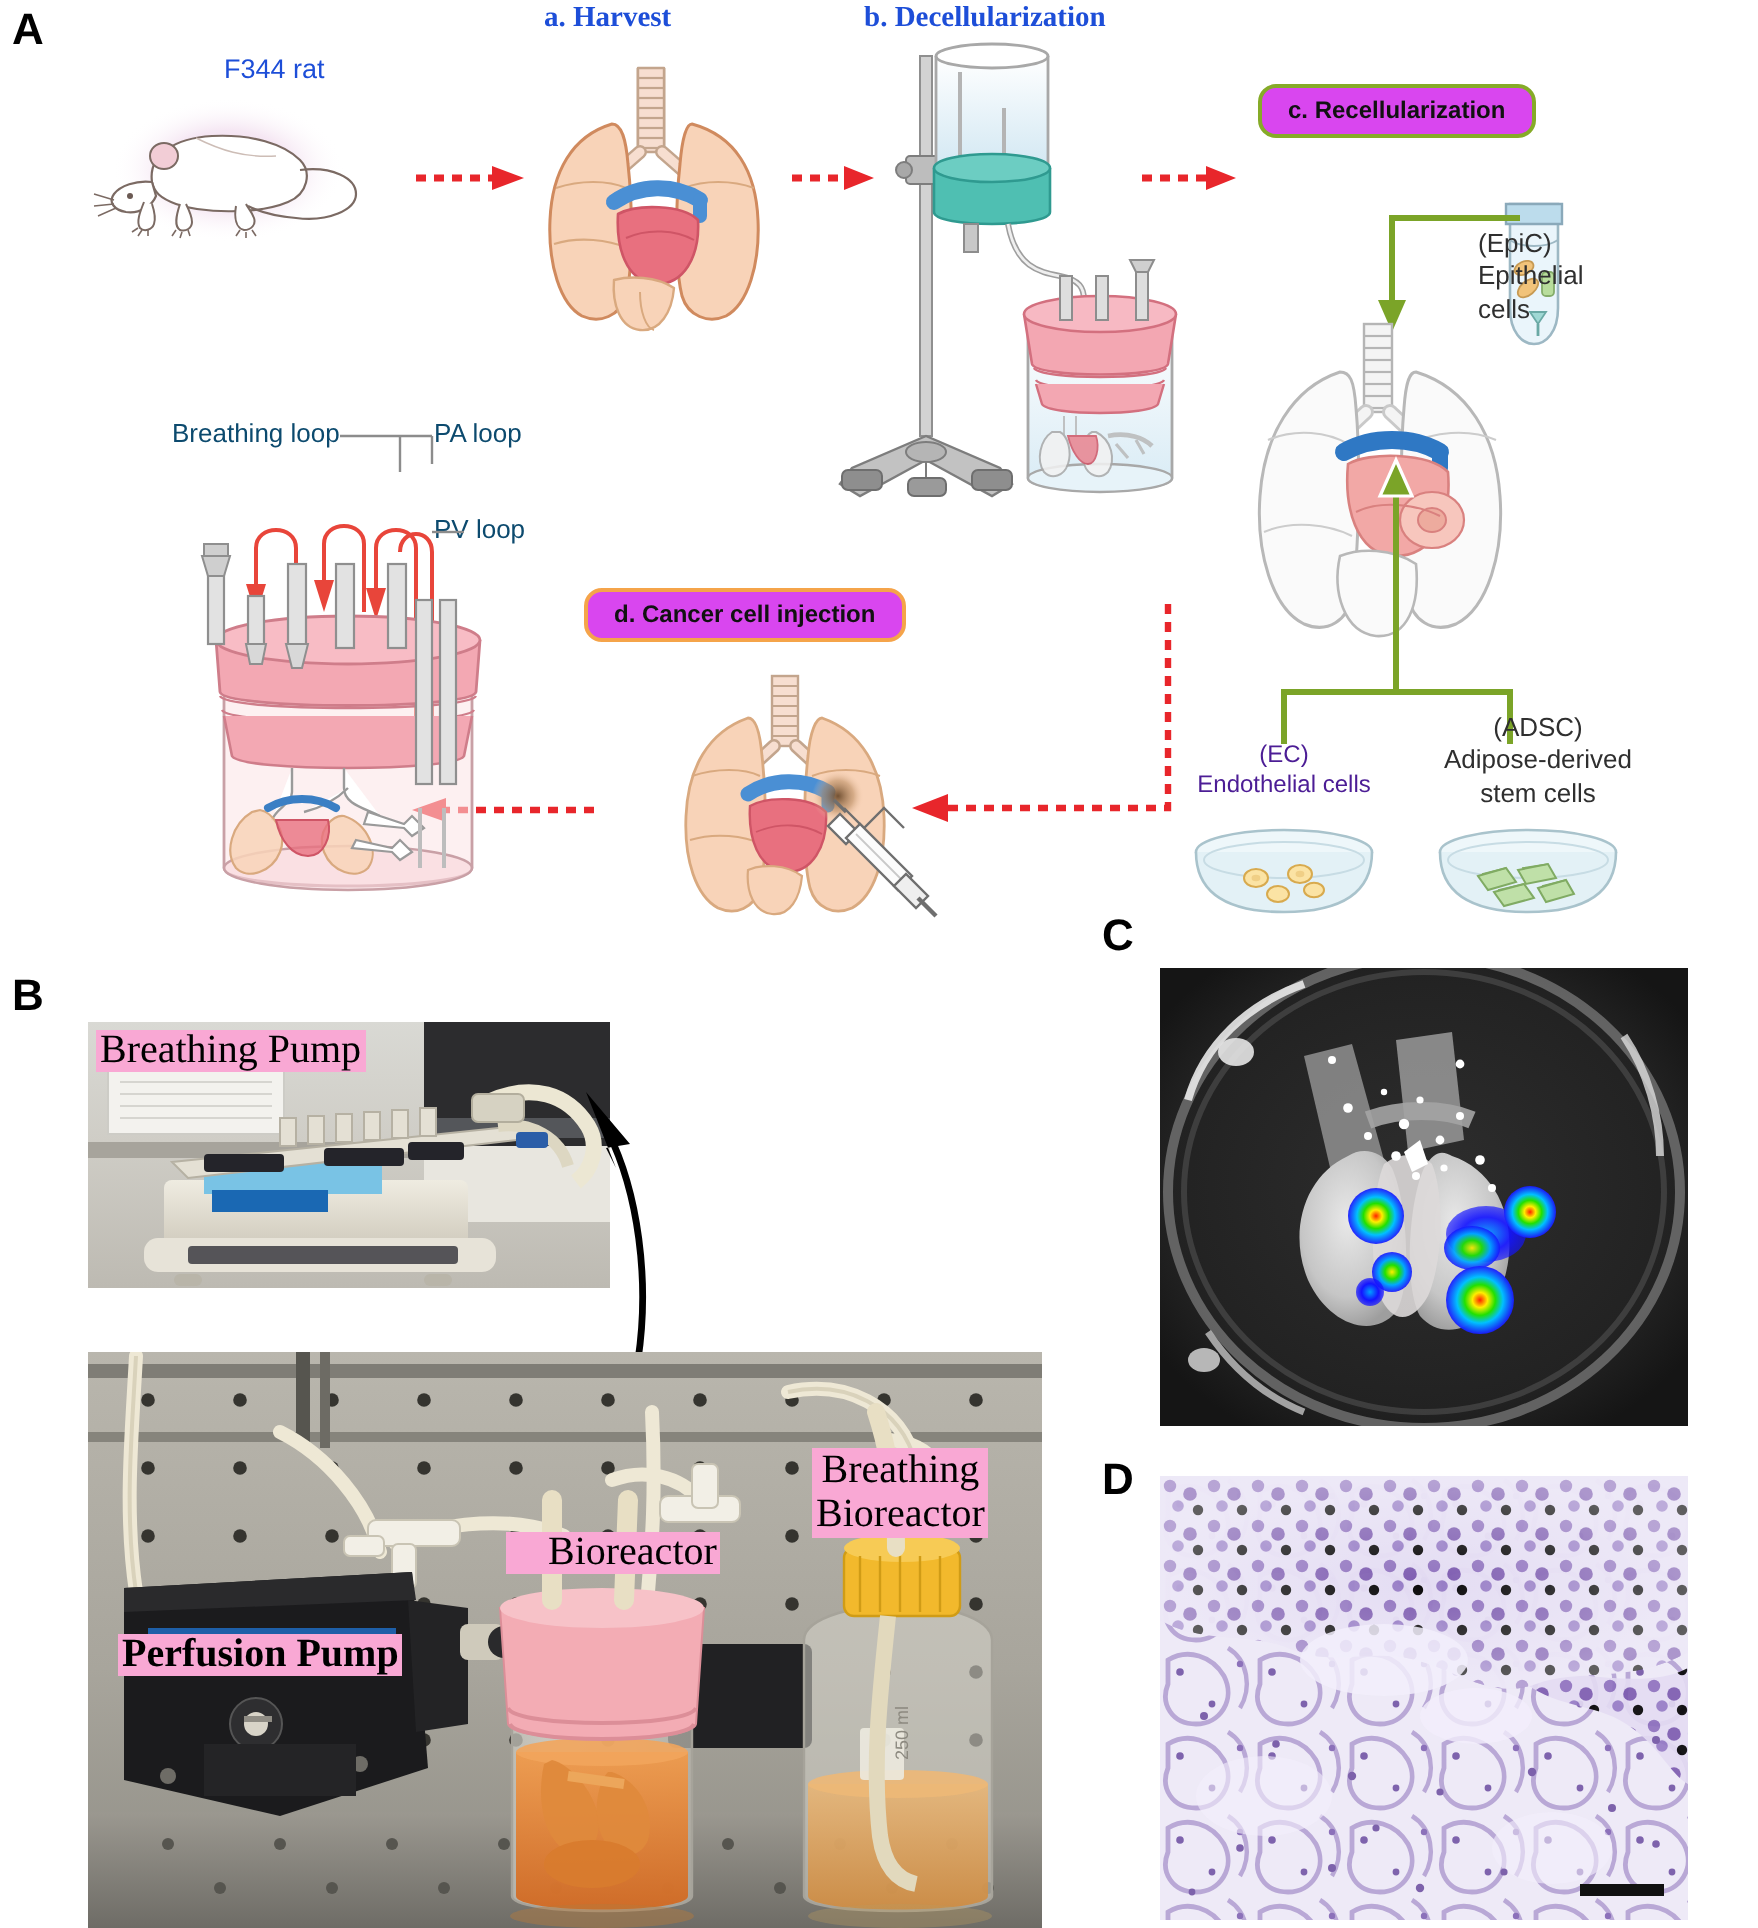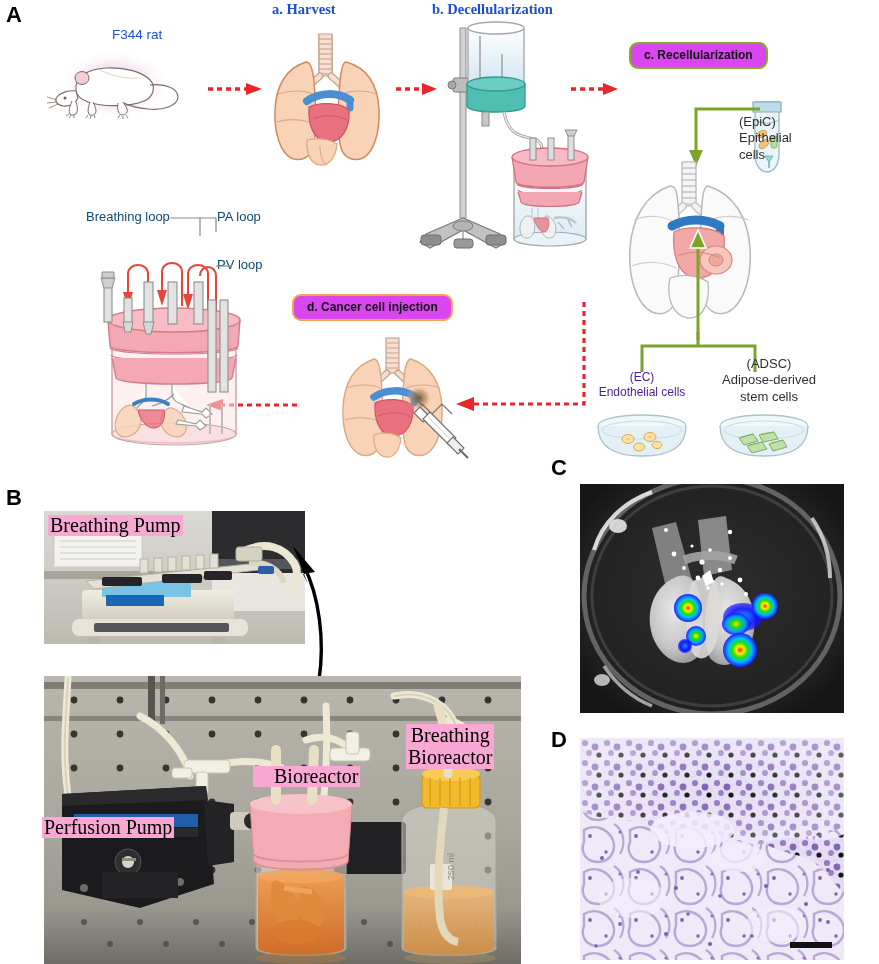--- a/index.html
+++ b/index.html
@@ -718,21 +718,21 @@
       </g>
 
       <path d="M404 98 C404 70 400 48 394 30" fill="none" stroke="#e8dfc4" stroke-width="9" stroke-linecap="round"></path>
       <path d="M400 132 C396 170 392 206 396 242 C398 256 404 264 414 266" fill="none" stroke="#e2d9bd" stroke-width="8"></path>
 
       <ellipse cx="257" cy="282" rx="46" ry="6" fill="#b57a3c" opacity="0.45"></ellipse>
       <ellipse cx="406" cy="282" rx="46" ry="6" fill="#b99a5f" opacity="0.35"></ellipse>
     </svg>
   </div>
 
-  <div class="abs photo-lbl" style="left:42px;top:817px;">Perfusion Pump</div>
+  <div class="abs photo-lbl" style="left:59px;top:817px;font-weight:bold;">Perfusion Pump</div>
   <div class="abs photo-lbl" style="left:253px;top:766px;padding-left:21px;">Bioreactor</div>
   <div class="abs photo-lbl two" style="left:388px;top:724px;text-align:center;margin-left:18px;">
     <div>Breathing</div>
     <div>Bioreactor</div>
   </div>
 
   <div class="abs panel-letter" style="left:551px;top:457px;">C</div>
 
   <div class="photo" style="left:580px;top:484px;width:264px;height:229px;background:#1f1f1f;">
     <svg width="264" height="229" viewBox="0 0 264 229" preserveAspectRatio="none">

